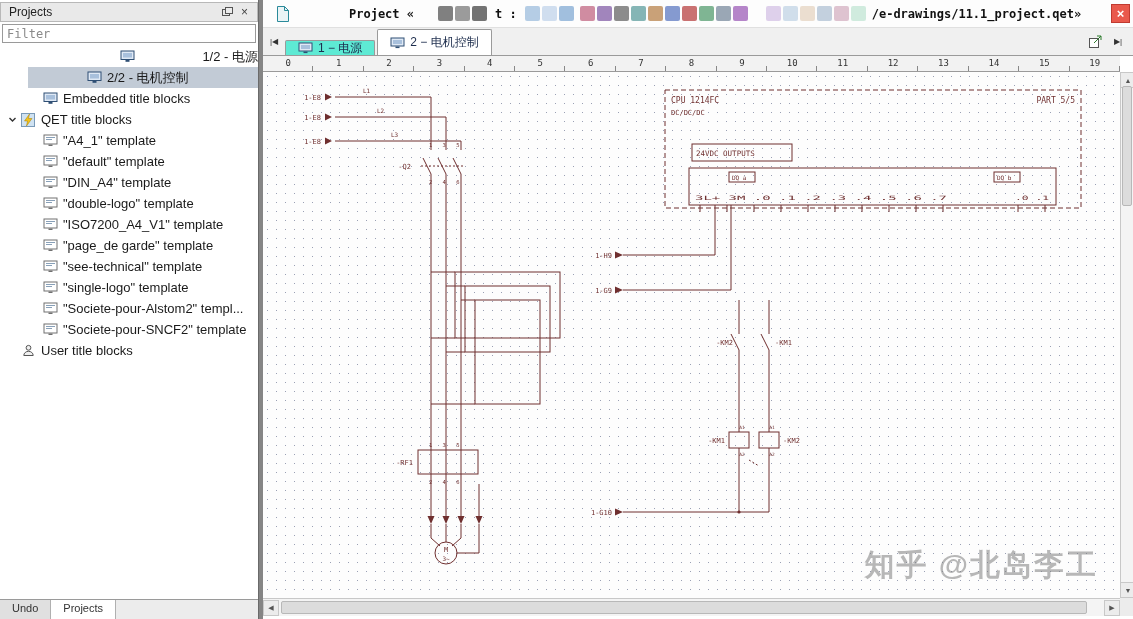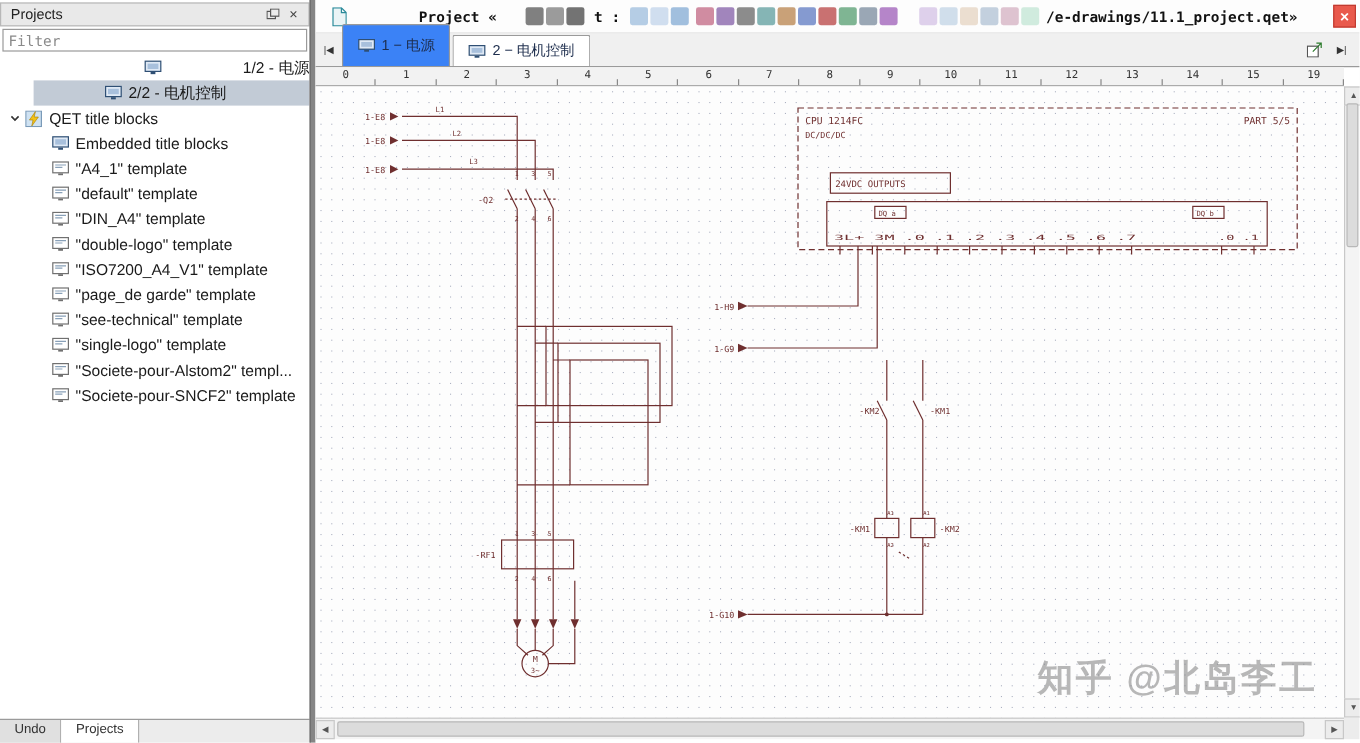--- a/index.html
+++ b/index.html
@@ -30,21 +30,21 @@
   
   #main{position:absolute;left:263px;top:0;width:870px;height:619px;background:#fff}
   #header{position:absolute;left:0;top:0;width:870px;height:28px;background:#fdfdfd;display:flex;align-items:center;border-bottom:1px solid #e0e0e0}
   .h-title{font-family:"DejaVu Sans Mono",monospace;font-size:12px;font-weight:bold;color:#111;white-space:nowrap}
   .cluster{display:flex;gap:2px;align-items:center}
   .tool-icon{width:15px;height:15px;border-radius:2px;display:inline-block;opacity:.85}
   .close-btn{width:19px;height:19px;background:#e9594c;border:1px solid #c03a30;color:#fff;display:flex;align-items:center;justify-content:center;font-size:13px;font-weight:bold;margin-left:auto;margin-right:3px}
 
   #tabbar{position:absolute;left:0;top:28px;width:870px;height:28px;background:#f0f0f0;border-bottom:1px solid #9a9a9a;display:flex;align-items:flex-end}
   .tab-nav{align-self:center;width:22px;height:20px;display:flex;align-items:center;justify-content:center;font-size:8px;color:#333}
-  .tab{height:35px;display:flex;align-items:center;gap:5px;padding:0 12px;border:1px solid #9a9a9a;border-bottom:none;background:#3b82f6;font-size:12px;color:#1d2d4d;margin-right:2px;border-radius:2px 2px 0 0}
+  .tab{height:15px;display:flex;align-items:center;gap:5px;padding:0 12px;border:1px solid #9a9a9a;border-bottom:none;background:#5eead4;font-size:12px;color:#1d2d4d;margin-right:2px;border-radius:2px 2px 0 0}
   .tab.active{background:#fff;height:26px;position:relative;z-index:2;font-weight:normal}
 
   #ruler{position:absolute;left:0;top:56px;width:857px;height:16px;background:#f2f2f2;border-bottom:1px solid #9a9a9a;display:flex}
   .ruler-cell{flex:1;position:relative;font-size:9px;color:#333;text-align:center;font-family:"DejaVu Sans Mono",monospace;line-height:14px}
   .ruler-cell::after{content:"";position:absolute;right:0;bottom:0;height:5px;border-right:1px solid #888}
 
   #canvas{position:absolute;left:0;top:72px;width:857px;height:526px;background:#fdfdfd;background-image:radial-gradient(circle,#9aa0b4 .7px,transparent .8px);background-size:9px 9px;overflow:hidden}
   #watermark{position:absolute;right:22px;bottom:12px;font-size:30px;font-weight:bold;color:rgba(125,125,125,.55);letter-spacing:2px;white-space:nowrap}
 
   #vscroll{position:absolute;left:857px;top:72px;width:13px;height:526px;background:#f4f4f4;border-left:1px solid #c8c8c8}
@@ -87,49 +87,49 @@
         <span class="expander"></span>
         <span class="tree-icon">
           <svg width="15" height="13" viewBox="0 0 15 13">
             <rect x="1" y="1" width="13" height="8.5" fill="#dfe9f5" stroke="#2f4f74"></rect>
             <rect x="3" y="3" width="9" height="4.5" fill="#a8c0dc"></rect>
             <rect x="5.5" y="10" width="4" height="1.8" fill="#2f4f74"></rect>
           </svg>
         </span>
         <span class="tree-label">2/2 - 电机控制</span>
       </div>
+      <div class="tree-row" style="padding-left: 28px;">
+        <span class="expander"></span>
+        <span class="tree-icon">
+          <svg width="15" height="13" viewBox="0 0 15 13">
+            <rect x="1" y="1" width="13" height="8.5" fill="#dfe9f5" stroke="#2f4f74"></rect>
+            <rect x="3" y="3" width="9" height="4.5" fill="#a8c0dc"></rect>
+            <rect x="5.5" y="10" width="4" height="1.8" fill="#2f4f74"></rect>
+          </svg>
+        </span>
+        <span class="tree-label">Embedded title blocks</span>
+      </div>
       <div class="tree-row" style="padding-left: 6px;">
         <span class="expander">
           <svg width="9" height="9" viewBox="0 0 9 9">
             <polyline points="1.5,3 4.5,6 7.5,3" fill="none" stroke="#333" stroke-width="1.4"></polyline>
           </svg>
         </span>
         <span class="tree-icon">
           <svg width="14" height="14" viewBox="0 0 14 14">
             <rect x="0.5" y="0.5" width="13" height="13" fill="#cfe2f2" stroke="#7a9ab8"></rect>
             <path d="M8.5 1 L3.5 8 h3 L5.5 13 L11 5.5 H7.5 Z" fill="#f2c21a" stroke="#a87d00" stroke-width="0.5"></path>
           </svg>
         </span>
         <span class="tree-label">QET title blocks</span>
       </div>
       <div class="tree-row" style="padding-left: 28px;">
         <span class="expander"></span>
         <span class="tree-icon">
           <svg width="15" height="13" viewBox="0 0 15 13">
-            <rect x="1" y="1" width="13" height="8.5" fill="#dfe9f5" stroke="#2f4f74"></rect>
-            <rect x="3" y="3" width="9" height="4.5" fill="#a8c0dc"></rect>
-            <rect x="5.5" y="10" width="4" height="1.8" fill="#2f4f74"></rect>
-          </svg>
-        </span>
-        <span class="tree-label">Embedded title blocks</span>
-      </div>
-      <div class="tree-row" style="padding-left: 28px;">
-        <span class="expander"></span>
-        <span class="tree-icon">
-          <svg width="15" height="13" viewBox="0 0 15 13">
             <rect x="1" y="1" width="13" height="9" fill="#fff" stroke="#707070"></rect>
             <path d="M3 3.5 h9 M3 5.5 h6" stroke="#88a0b8" fill="none"></path>
             <rect x="5.5" y="10.5" width="4" height="1.5" fill="#707070"></rect>
           </svg>
         </span>
         <span class="tree-label">"A4_1" template</span>
       </div>
       <div class="tree-row" style="padding-left: 28px;">
         <span class="expander"></span>
         <span class="tree-icon">
@@ -221,20 +221,30 @@
       <div class="tree-row" style="padding-left: 28px;">
         <span class="expander"></span>
         <span class="tree-icon">
           <svg width="15" height="13" viewBox="0 0 15 13">
             <rect x="1" y="1" width="13" height="9" fill="#fff" stroke="#707070"></rect>
             <path d="M3 3.5 h9 M3 5.5 h6" stroke="#88a0b8" fill="none"></path>
             <rect x="5.5" y="10.5" width="4" height="1.5" fill="#707070"></rect>
           </svg>
         </span>
         <span class="tree-label">"Societe-pour-SNCF2" template</span>
+      </div>
+      <div class="tree-row" style="padding-left: 6px;">
+        <span class="expander"></span>
+        <span class="tree-icon">
+          <svg width="13" height="13" viewBox="0 0 13 13">
+            <circle cx="6.5" cy="3.8" r="2.4" fill="#f0f0f0" stroke="#555"></circle>
+            <path d="M1.8 11.5 a4.7 4.2 0 0 1 9.4 0 z" fill="#f0f0f0" stroke="#555"></path>
+          </svg>
+        </span>
+        <span class="tree-label">User title blocks</span>
       </div>
     </div>
   <div id="sidebar-tabs">
     <div class="sidebar-tab">Undo</div>
     <div class="sidebar-tab active">Projects</div>
   </div>
 </div>
 
 <div id="splitter"></div>
 

